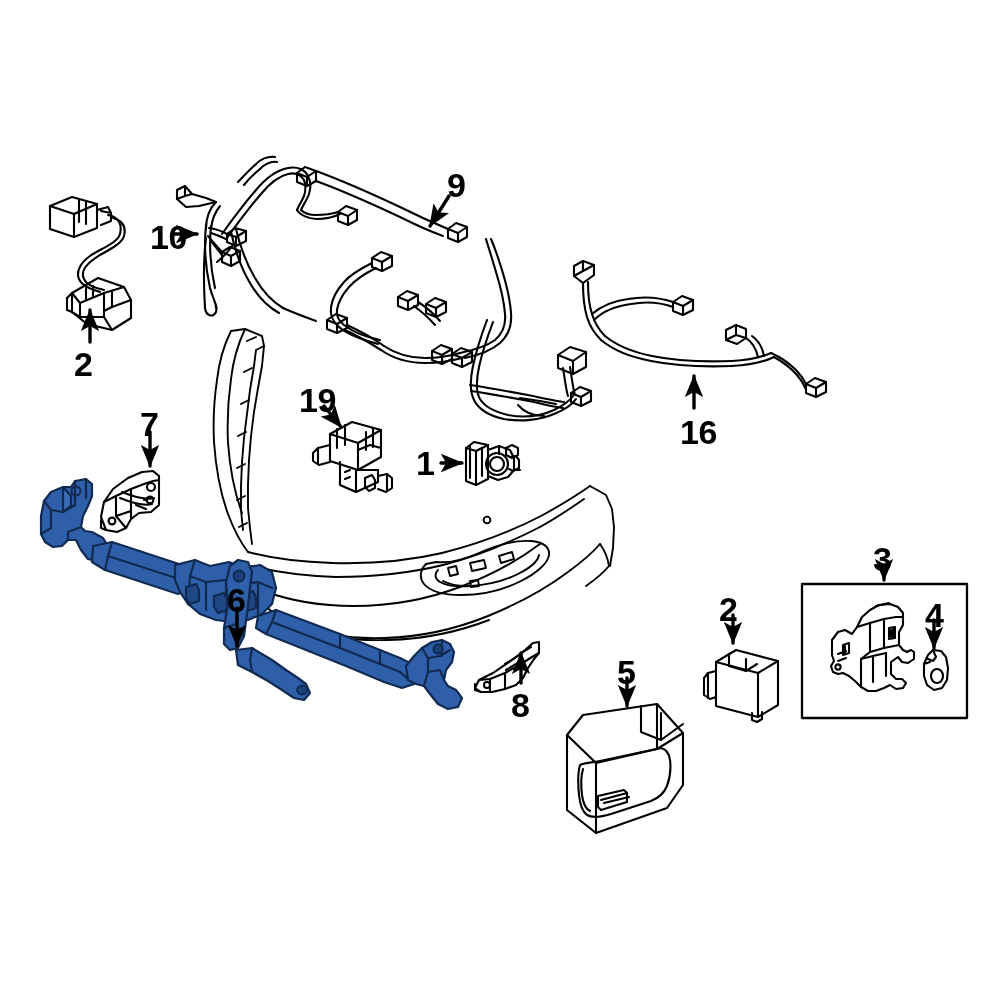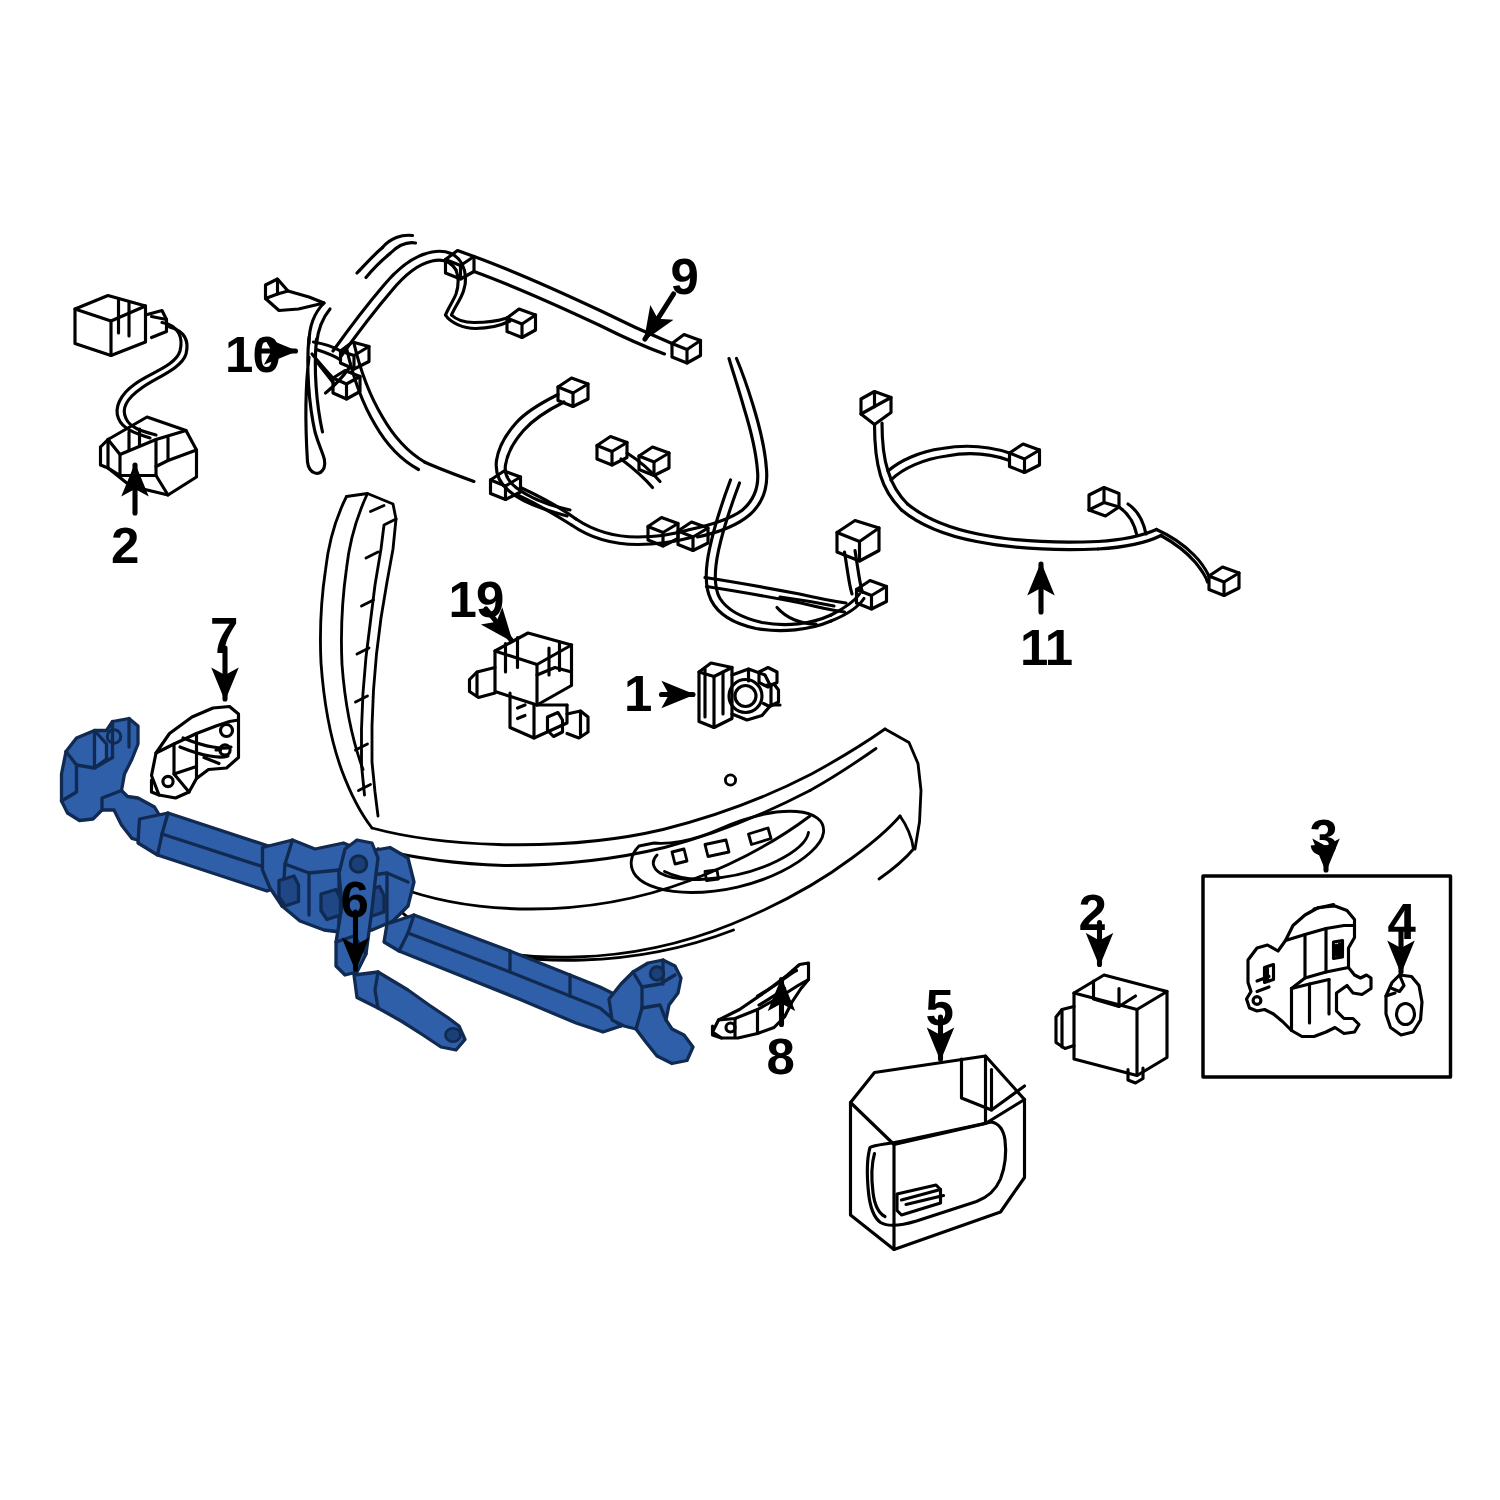--- a/index.html
+++ b/index.html
@@ -506,17 +506,17 @@
   <div class="callout-label" style="left:416px; top:446px;">1</div>
   <div class="callout-label" style="left:719px; top:592px;">2</div>
   <div class="callout-label" style="left:873px; top:542px;">3</div>
   <div class="callout-label" style="left:925px; top:598px;">4</div>
   <div class="callout-label" style="left:617px; top:655px;">5</div>
   <div class="callout-label" style="left:227px; top:583px;">6</div>
   <div class="callout-label" style="left:140px; top:407px;">7</div>
   <div class="callout-label" style="left:511px; top:688px;">8</div>
   <div class="callout-label" style="left:447px; top:168px;">9</div>
   <div class="callout-label" style="left:150px; top:220px;">10</div>
-  <div class="callout-label" style="left:680px; top:415px;">11</div>
+  <div class="callout-label" style="left:680px; top:415px;">16</div>
   <div class="callout-label" style="left:74px; top:347px;">2</div>
   <div class="callout-label" style="left:299px; top:383px;">19</div>
 
 </div>
 
 </body></html>

